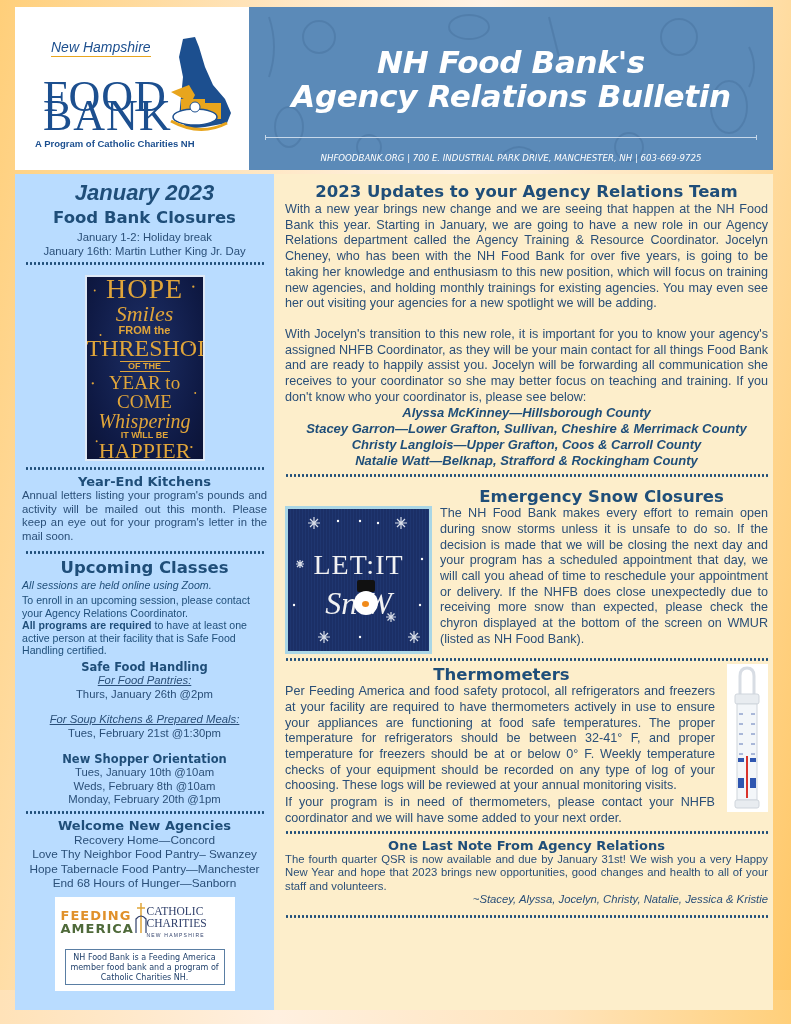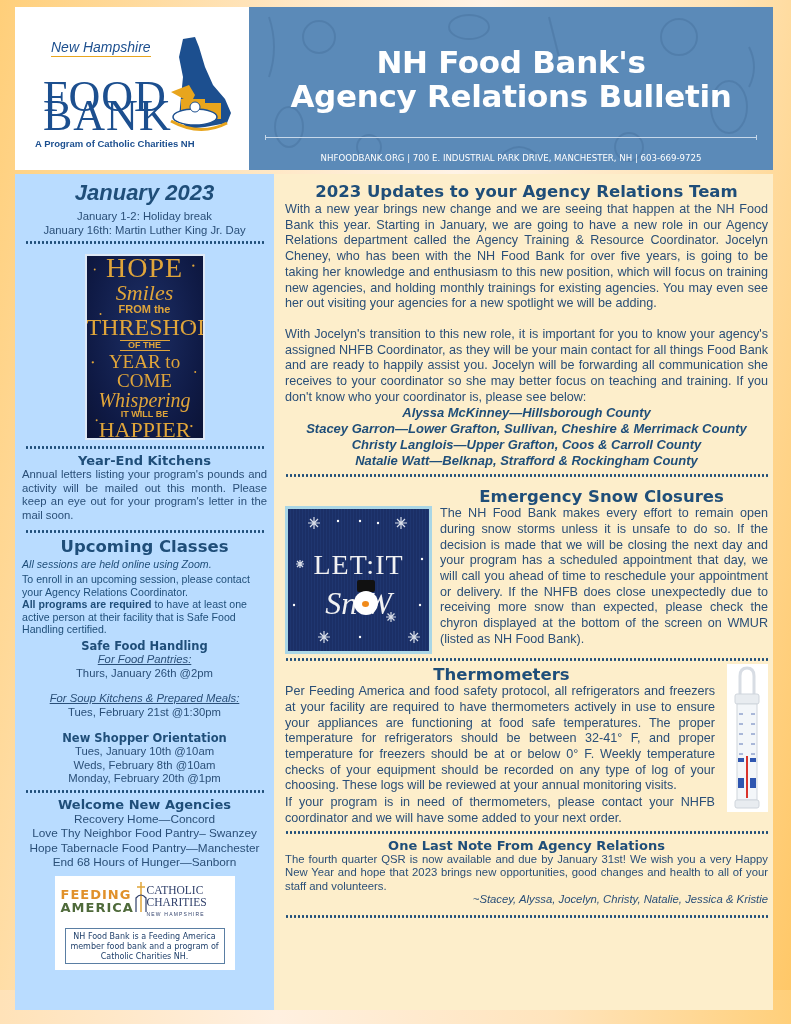--- a/index.html
+++ b/index.html
@@ -32,20 +32,21 @@
   .logo-bank { top: 89px; }
   .logo-sub {
     position: absolute; left: 20px; top: 131px; font-size: 9.5px; font-weight: bold; color: #1c4f8f;
   }
   .logo-map { position: absolute; left: 150px; top: 30px; width: 70px; height: 100px; }
 
   .banner {
     position: absolute; left: 249px; top: 7px; width: 524px; height: 163px;
     background: #5b8ab8;
     overflow: hidden;
+    font-style: italic;
   }
   .banner-deco { position: absolute; inset: 0; opacity: 0.12; }
   .banner-title {
     position: absolute; left: 0; right: 0; top: 38px; text-align: center;
     color: #ffffff; font-size: 31px; line-height: 34px; font-weight: bold;
     font-family: "DejaVu Sans", sans-serif; letter-spacing: -0.3px;
   }
   .banner-rule {
     position: absolute; left: 16px; right: 16px; top: 130px; height: 1px; background: #c7d8ea;
   }
@@ -207,20 +208,21 @@
   <div class="banner-title">
     <div>NH Food Bank's</div>
     <div>Agency Relations Bulletin</div>
   </div>
   <div class="banner-rule"></div>
   <div class="banner-contact">NHFOODBANK.ORG | 700 E. INDUSTRIAL PARK DRIVE, MANCHESTER, NH | 603-669-9725</div>
 </div>
 
 <div class="left-col">
   <div class="month">January 2023</div>
+  <div class="lc-h big">Food Bank Closures</div>
   <div style="margin-top:4px">
     <div class="lc-line">January 1-2: Holiday break</div>
     <div class="lc-line">January 16th: Martin Luther King Jr. Day</div>
   </div>
   <div class="dots"></div>
 
   <div class="hope-img">
     <svg class="stars" viewBox="0 0 120 186">
       <g fill="#e0a53a">
         <circle cx="8" cy="14" r="1"></circle>

